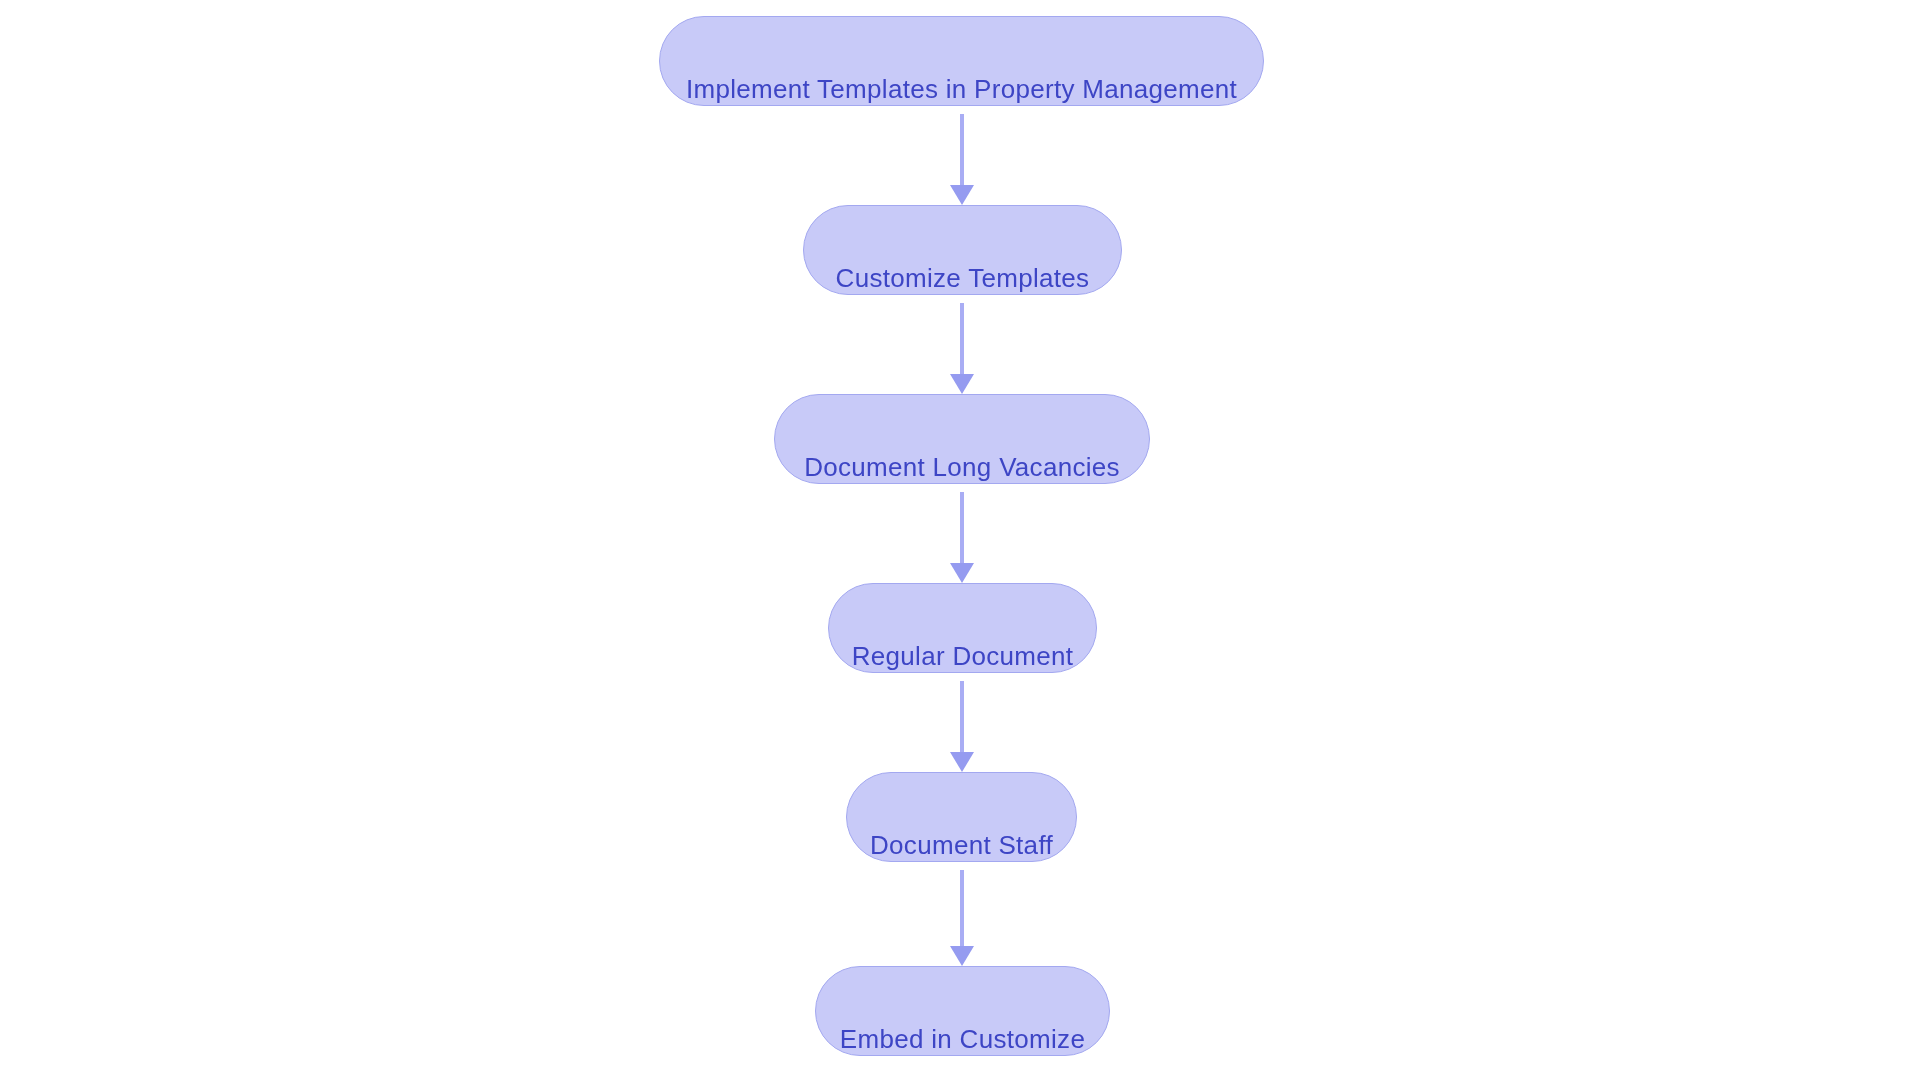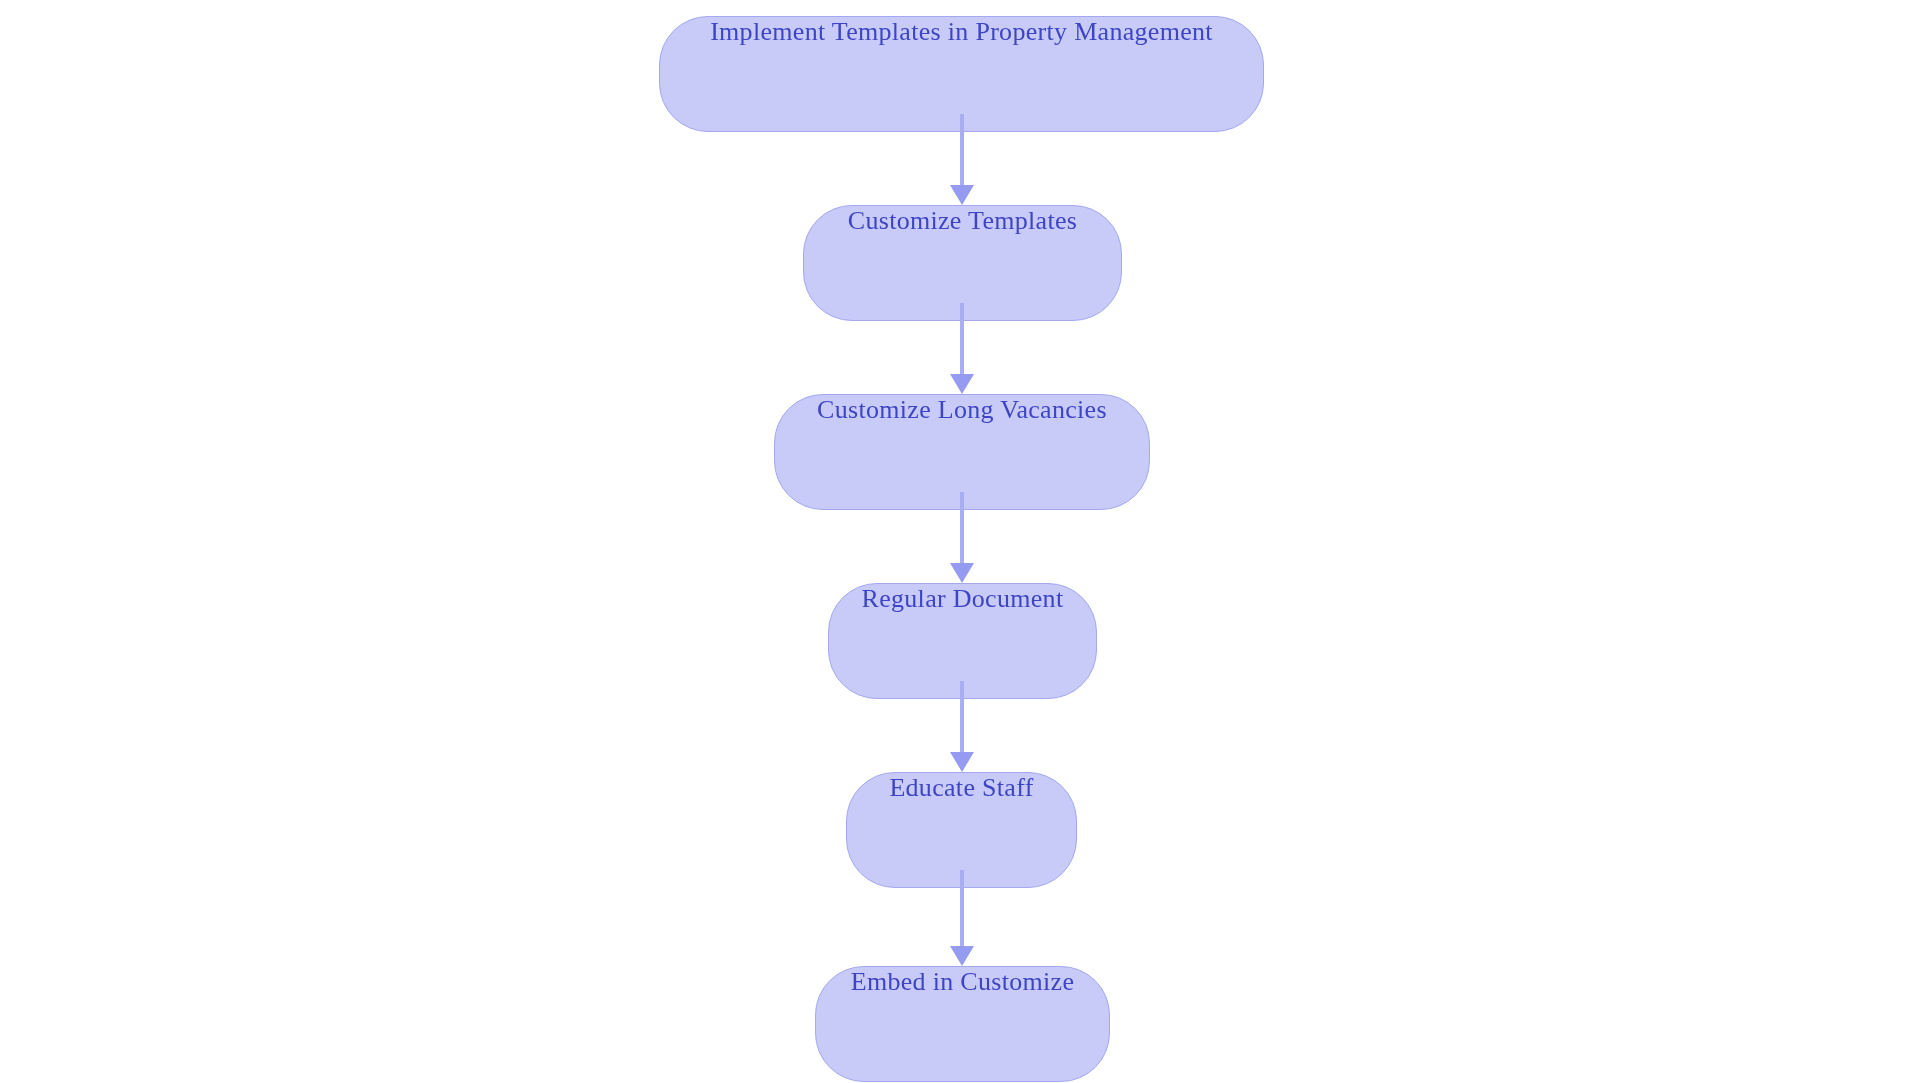--- a/index.html
+++ b/index.html
@@ -15,24 +15,23 @@
     overflow: hidden;
     font-family: "Liberation Sans", "DejaVu Sans", sans-serif;
   }
   .node {
     position: absolute;
     box-sizing: border-box;
     background: #c8caf8;
     border: 1.5px solid #a3a8f0;
     border-radius: 49px;
     display: flex;
-    align-items: flex-start;
+    align-items: flex-end;
     justify-content: center;
-    height: 116px;
-    font-family: Liberation Serif, serif;
+    height: 90px;
   }
   .node span {
     color: #3d45c5;
     font-size: 26px;
     letter-spacing: 0.3px;
     white-space: nowrap;
   }
   
   .n1 { left: 659px; top: 16px;  width: 605px; }
   .n2 { left: 803px; top: 205px; width: 319px; }
@@ -88,39 +87,39 @@
   <div class="node n2">
     <span>Customize Templates</span>
   </div>
 
   <div class="arrow a2">
     <div class="arrow-line"></div>
     <div class="arrow-head"></div>
   </div>
 
   <div class="node n3">
-    <span>Customize Long Vacancies</span>
+    <span>Document Long Vacancies</span>
   </div>
 
   <div class="arrow a3">
     <div class="arrow-line"></div>
     <div class="arrow-head"></div>
   </div>
 
   <div class="node n4">
     <span>Regular Document</span>
   </div>
 
   <div class="arrow a4">
     <div class="arrow-line"></div>
     <div class="arrow-head"></div>
   </div>
 
   <div class="node n5">
-    <span>Educate Staff</span>
+    <span>Document Staff</span>
   </div>
 
   <div class="arrow a5">
     <div class="arrow-line"></div>
     <div class="arrow-head"></div>
   </div>
 
   <div class="node n6">
     <span>Embed in Customize</span>
   </div>

